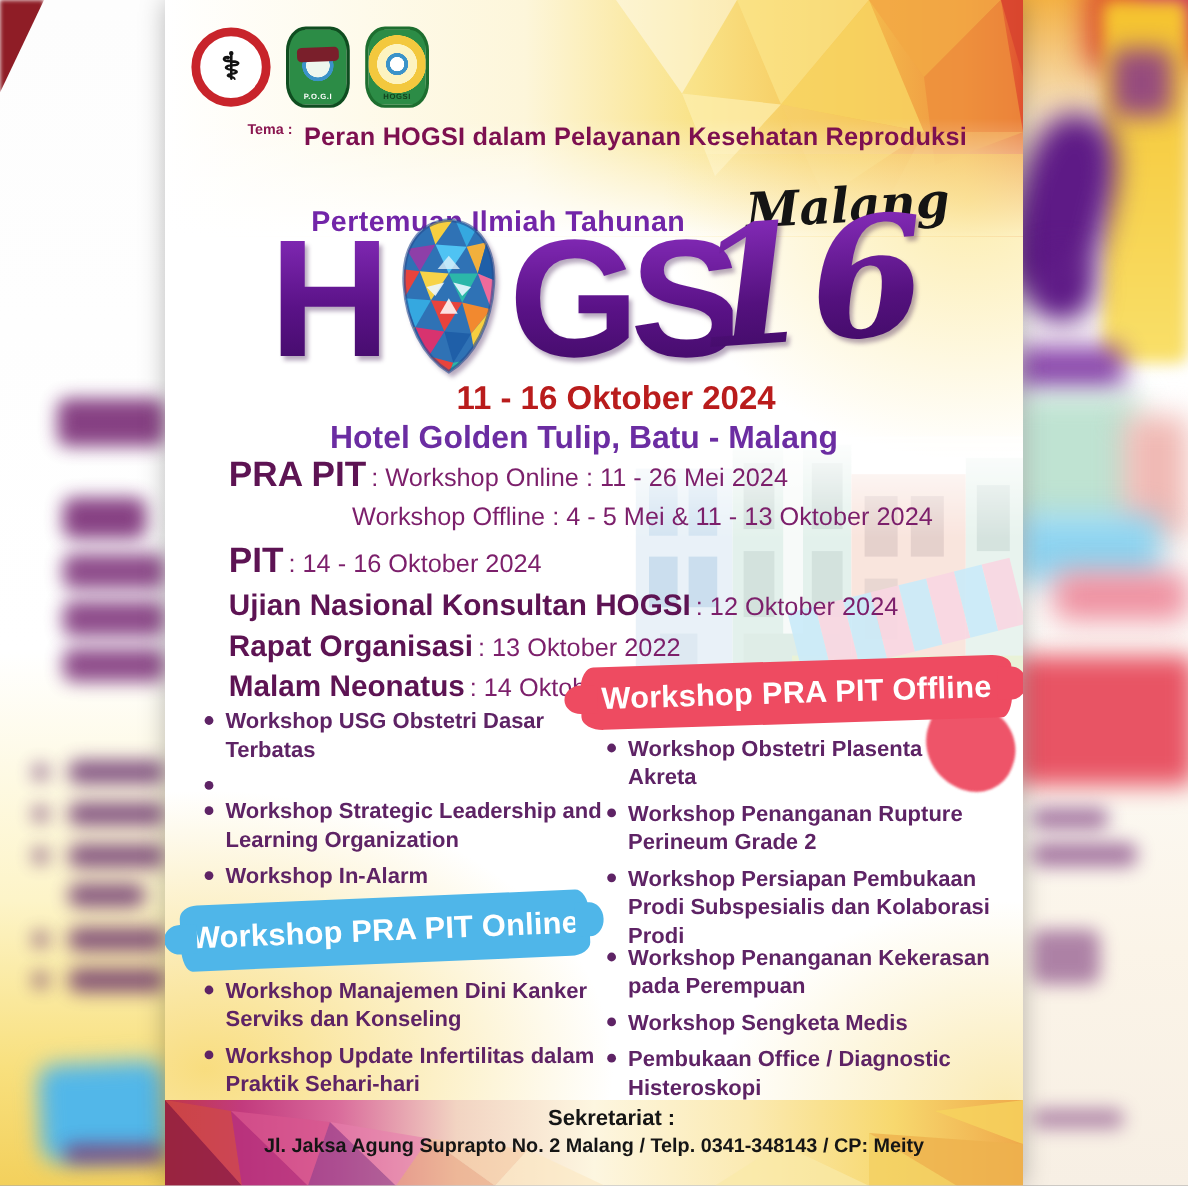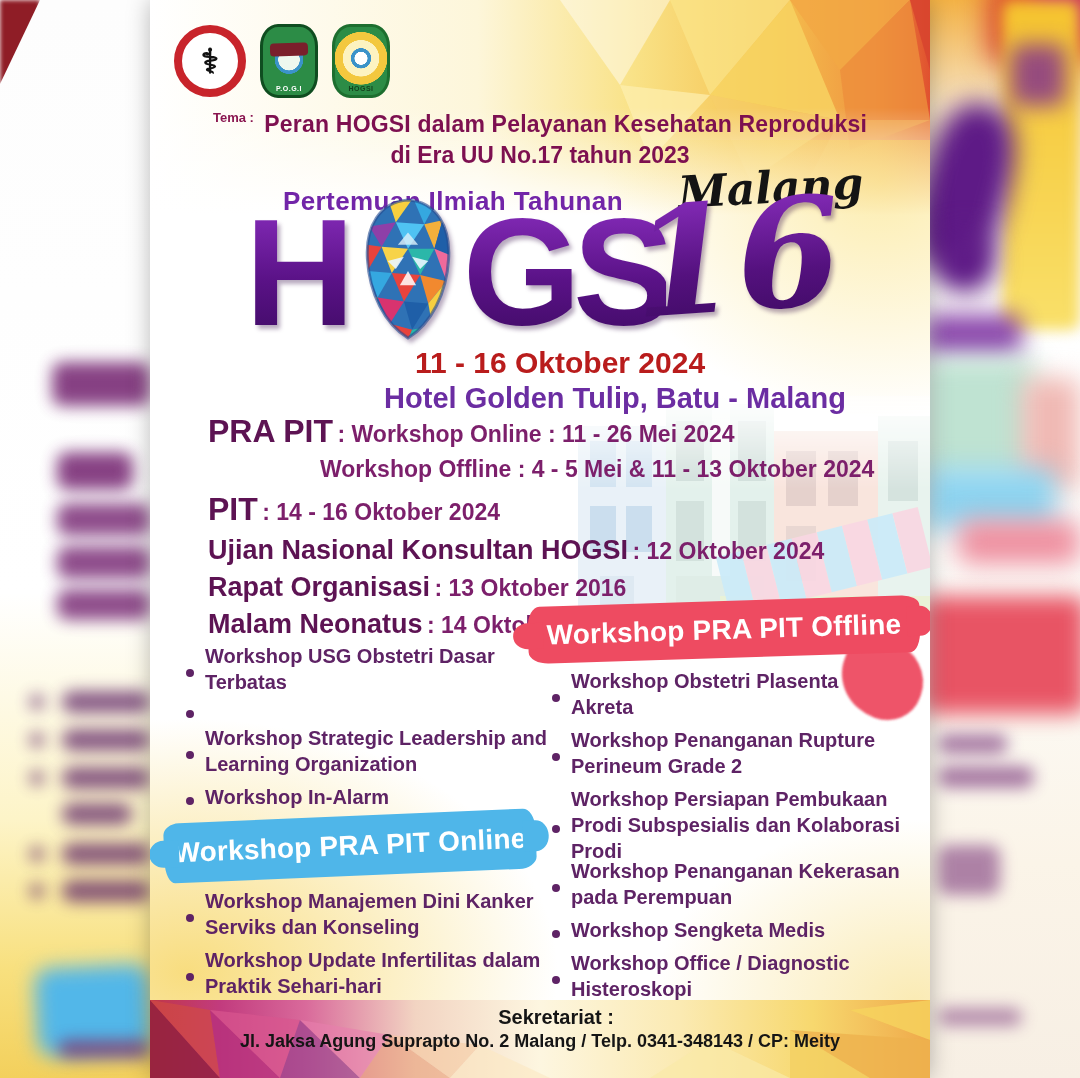--- a/index.html
+++ b/index.html
@@ -32,46 +32,46 @@
   .shield{width:58px;height:74px;border-radius:18px/22px;position:relative;overflow:hidden;
           box-sizing:border-box;border:3px solid #0f4d20;}
   .shield.pogi{background:radial-gradient(circle at 50% 48%,#eef7ee 0 24%,#3b93c9 25% 32%,#2c8c46 33% 100%);}
   .shield.pogi::before{content:"";position:absolute;top:16px;left:7px;right:7px;height:13px;
           background:#7a1f2b;border-radius:4px;transform:rotate(-2deg);}
   .shield.hogsi{border-color:#1d6e2f;
       background:radial-gradient(circle at 50% 46%,#ffffff 0 14%,#3b93c9 15% 22%,#fdf3c0 23% 40%,#f3c83e 41% 58%,#2c8c46 59% 100%);}
   .shield-label{position:absolute;bottom:3px;left:0;right:0;text-align:center;
       font-size:7px;font-weight:bold;color:#fff;letter-spacing:.5px;}
   
-  .tema{left:0;top:110px;width:100%;text-align:center;color:#7d1050;font-weight:bold;}
+  .tema{left:12px;top:110px;width:100%;text-align:center;color:#7d1050;font-weight:bold;}
   .tema-label{font-size:13px;vertical-align:10px;margin-right:6px;color:#8a1650;}
   .tema-line1{font-size:23px;letter-spacing:.2px;}
   .tema-line2{font-size:23px;margin-top:4px;}
   
   .pertemuan{left:133px;top:186px;font-size:26px;font-weight:bold;color:#7225a8;letter-spacing:.4px;}
   .city-script{left:528px;top:162px;font-family:"DejaVu Serif",serif;font-style:italic;
       font-weight:bold;font-size:44px;color:#141414;transform:rotate(-3deg);}
   .biglogo{left:95px;top:196px;display:flex;align-items:flex-start;
       filter:drop-shadow(3px 4px 2px rgba(50,8,70,.35));}
   .logo-letter{font-size:152px;line-height:1;font-weight:900;letter-spacing:-8px;
       background:linear-gradient(180deg,#8b2fc0 0%,#5a1287 55%,#3e0a63 100%);
       -webkit-background-clip:text;background-clip:text;color:transparent;}
   .mask-wrap{width:102px;height:142px;margin:2px 4px 0 10px;}
   .logo-16{font-family:"DejaVu Serif",serif;font-style:italic;font-weight:bold;font-size:150px;
       line-height:1;margin-left:-34px;transform:translateY(-14px) rotate(-4deg);
       background:linear-gradient(180deg,#8b2fc0 0%,#54117e 60%,#3e0a63 100%);
       -webkit-background-clip:text;background-clip:text;color:transparent;}
   .dates{left:90px;top:346px;width:640px;text-align:center;font-size:30px;font-weight:bold;color:#b91c1c;}
-  .venue{left:150px;top:382px;width:630px;text-align:center;font-size:29px;font-weight:bold;color:#6b2da2;}
+  .venue{left:150px;top:382px;width:630px;text-align:left;font-size:29px;font-weight:bold;color:#6b2da2;}
   
   .sched{left:58px;top:413px;color:#701b62;}
   .sched-row{white-space:nowrap;}
   .sched-big{font-size:32px;font-weight:900;color:#5d1353;}
   .sched-mid{font-size:27px;font-weight:900;color:#5d1353;}
-  .sched-rest{font-size:23px;font-weight:bold;color:#7c1f6b;}
+  .sched-rest{font-size:23px;font-weight:normal;color:#7c1f6b;}
   .r1{margin-top:0;}
   .r2{margin-top:6px;margin-left:112px;}
   .r3{margin-top:8px;}
   .r4{margin-top:7px;}
   .r5{margin-top:6px;}
   .r6{margin-top:6px;}
   
   .banner{position:absolute;display:flex;align-items:center;justify-content:center;
       color:#fff;font-weight:900;font-size:28px;letter-spacing:.2px;}
   .banner::before{content:"";position:absolute;left:-15px;top:28%;width:30px;height:46%;
@@ -79,21 +79,21 @@
   .banner::after{content:"";position:absolute;right:-13px;top:20%;width:26px;height:52%;
       background:inherit;border-radius:0 50% 50% 0;}
   .banner-red{left:378px;top:601px;width:392px;height:57px;background:#ee4b61;
       transform:rotate(-1.8deg);border-radius:12px 18px 10px 20px/20px 10px 22px 12px;}
   .red-tail{left:690px;top:640px;width:84px;height:78px;background:#ee4b61;opacity:.95;
       transform:rotate(20deg);border-radius:35% 55% 45% 60%;filter:blur(1px);}
   .banner-blue{left:14px;top:816px;width:372px;height:60px;background:#4fb6e9;
       transform:rotate(-2.4deg);border-radius:16px 12px 18px 10px/12px 20px 12px 22px;}
   
   ul.blist{list-style:none;margin:0;padding:0;position:absolute;}
-  ul.blist li{display:flex;gap:11px;margin-bottom:7px;align-items:center;}
+  ul.blist li{display:flex;gap:11px;margin-bottom:7px;}
   .dot{width:8px;height:8px;border-radius:50%;background:#5e2365;margin-top:8px;flex:none;}
   .btxt{font-size:20px;line-height:26px;font-weight:bold;color:#5e2365;}
   .list-off-l{left:36px;top:643px;width:372px;}
   .list-off-r{left:402px;top:668px;width:352px;}
   .list-on-l{left:36px;top:888px;width:368px;}
   .list-on-r{left:402px;top:858px;width:352px;}
   
   .sekre{left:0;top:1006px;width:100%;text-align:center;color:#151515;}
   .sekre-label{font-size:20px;font-weight:900;padding-left:32px;}
   .sekre-line{font-size:18px;font-weight:bold;margin-top:2px;}
@@ -233,21 +233,20 @@
       <div class="shield hogsi">
         <span class="shield-label" style="color:#14421d;">HOGSI</span>
       </div>
     </div>
 
     <div class="abs tema">
       <div>
         <span class="tema-label">Tema :</span>
         <span class="tema-line1">Peran HOGSI dalam Pelayanan Kesehatan Reproduksi</span>
       </div>
-      <div class="tema-line2">di Era UU  No.17 tahun 2023</div>
     </div>
 
     <div class="abs pertemuan">Pertemuan Ilmiah Tahunan</div>
     <div class="abs city-script">Malang</div>
     <div class="abs biglogo">
       <span class="logo-letter">H</span>
       <span class="mask-wrap">
         <svg class="svg-fit" viewBox="0 0 100 140">
           <defs>
               <clipPath id="mclip">
@@ -306,21 +305,21 @@
       <div class="sched-row r3">
         <span class="sched-big">PIT</span>
         <span class="sched-rest">: 14 - 16 Oktober 2024</span>
       </div>
       <div class="sched-row r4">
         <span class="sched-mid">Ujian Nasional Konsultan HOGSI</span>
         <span class="sched-rest">: 12 Oktober 2024</span>
       </div>
       <div class="sched-row r5">
         <span class="sched-mid">Rapat Organisasi</span>
-        <span class="sched-rest">: 13 Oktober 2016</span>
+        <span class="sched-rest">: 13 Oktober 2022</span>
       </div>
       <div class="sched-row r6">
         <span class="sched-mid">Malam Neonatus</span>
         <span class="sched-rest">: 14 Oktober 2024</span>
       </div>
     </div>
 
     <div class="abs red-tail"></div>
     <div class="banner banner-red">
       <span>Workshop PRA PIT Offline</span>
@@ -382,21 +381,21 @@
       <li>
           <span class="dot"></span>
           <span class="btxt">Workshop Penanganan Kekerasan pada Perempuan</span>
         </li>
       <li>
           <span class="dot"></span>
           <span class="btxt">Workshop Sengketa Medis</span>
         </li>
       <li>
           <span class="dot"></span>
-          <span class="btxt">Workshop Office / Diagnostic Histeroskopi</span>
+          <span class="btxt">Pembukaan Office / Diagnostic Histeroskopi</span>
         </li>
       <li>
           <span class="dot"></span>
           <span class="btxt">Workshop Intrauterine Insemination</span>
         </li>
     </ul>
 
     <div class="abs" style="left:0;bottom:0;width:780px;height:78px;">
       <svg class="svg-fit" viewBox="0 0 780 78" preserveAspectRatio="none">
         <defs>

